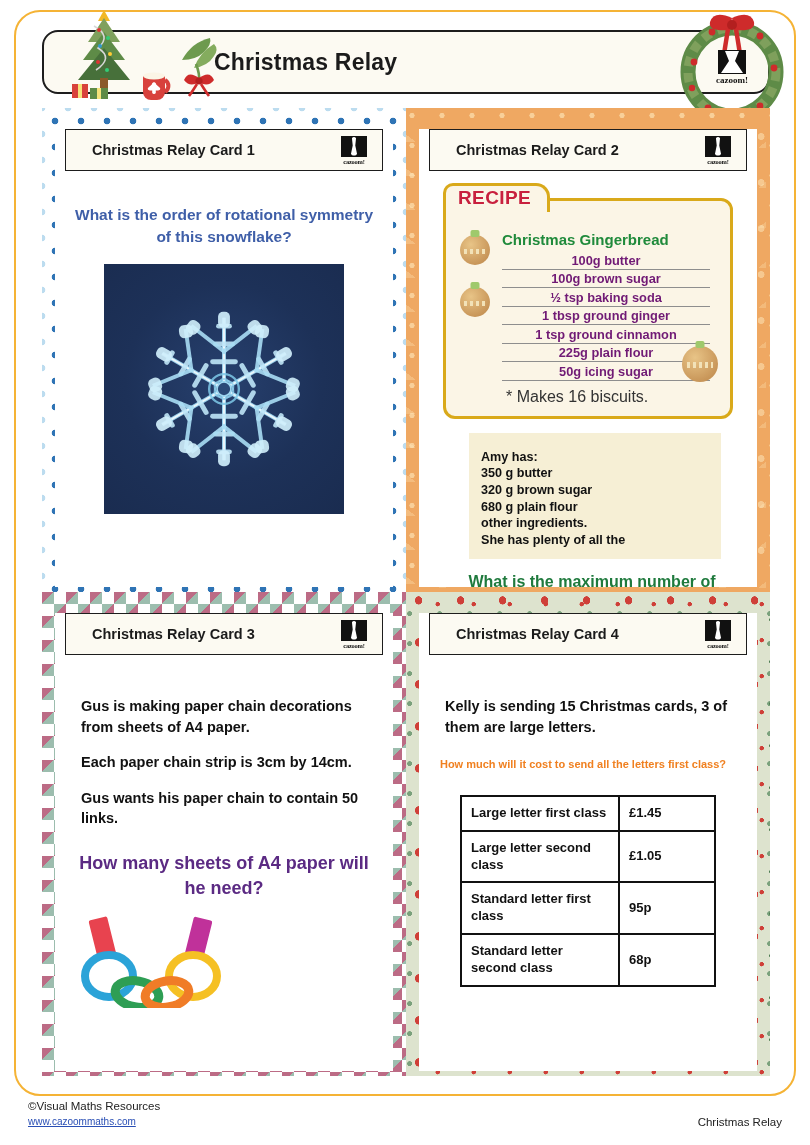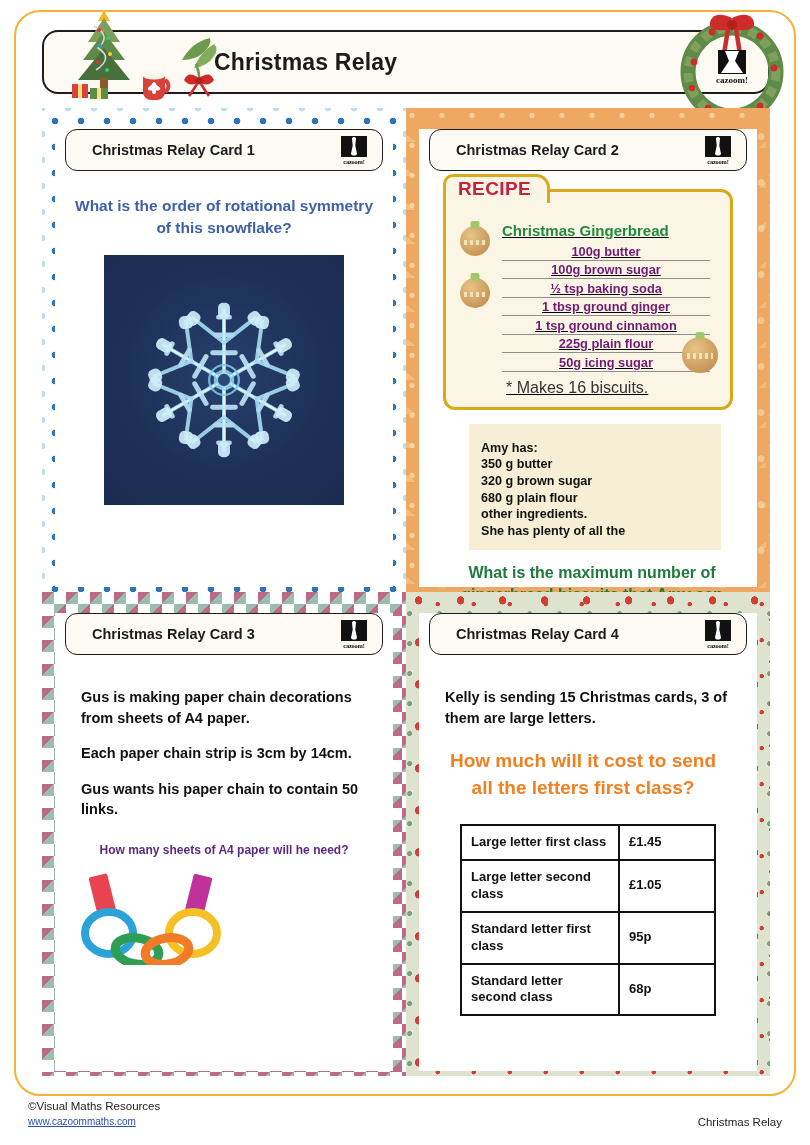--- a/index.html
+++ b/index.html
@@ -91,25 +91,25 @@
       radial-gradient(ellipse at 30% 20%, #cf3f38 3.4px, transparent 3.8px),
       radial-gradient(ellipse at 74% 66%, #4e7c52 3.6px, transparent 4px),
       radial-gradient(circle at 12% 72%, #7aa17c 2.2px, transparent 2.6px),
       radial-gradient(circle at 88% 34%, #cf3f38 2px, transparent 2.4px);
     background-size:42px 42px, 42px 42px, 30px 30px, 36px 36px;
   }
 
   
   .card-head{
     position:relative;
-    margin:8px 10px 0 10px;
+    margin:8px 10px 9px 10px;
     height:42px;
     background:#FCFAF2;
     border:1.8px solid #1d1d1d;
-    border-radius:12px;
+    border-radius:0;
     display:flex; align-items:center;
   }
   .card-head-title{
     margin-left:26px;
     font-size:14.5px; font-weight:bold; color:#1b1b1b;
   }
   .logo-badge{
     position:absolute; right:12px; top:50%; transform:translateY(-50%);
     width:32px; height:30px;
     display:flex; flex-direction:column; align-items:center; justify-content:center;
@@ -148,21 +148,20 @@
   }
 
   
   .recipe-card{
     position:relative;
     margin:4px 8px 0 8px;
     background:#FBF5E6;
     border:3px solid #D9A91A;
     border-radius:12px;
     padding:30px 10px 10px 10px;
-    text-decoration:underline;
   }
   .recipe-tab{
     position:absolute; left:-3px; top:-18px;
     background:#FBF5E6;
     border:3px solid #D9A91A;
     border-bottom:none;
     border-radius:10px 14px 0 0;
     padding:1px 16px 3px 12px;
   }
   .recipe-tab span{
@@ -210,28 +209,28 @@
     font-size:16px; line-height:1.4; margin:12px 4px 0 12px;
   }
 
   
   .p-black{
     font-size:14.5px; font-weight:bold; color:#111;
     line-height:1.42; margin:0 0 15px 10px;
   }
   .q-purple{
     text-align:center; color:#5B2A83; font-weight:bold;
-    font-size:12px; line-height:1.42; margin-top:22px;
+    font-size:18px; line-height:1.42; margin-top:22px;
   }
   .chain{ width:160px; height:92px; margin:14px auto 0 auto; }
 
   
   .q-orange{
     text-align:center; color:#F08020; font-weight:bold;
-    font-size:19px; line-height:1.42; margin:20px 14px 0 4px;
+    font-size:11px; line-height:1.42; margin:20px 14px 0 4px;
   }
   .post-table{
     margin:22px auto 0 auto;
     border-collapse:collapse;
     width:256px;
   }
   .post-table td{
     border:2px solid #111;
     padding:8px 9px;
     font-size:13px; font-weight:600; color:#111;

